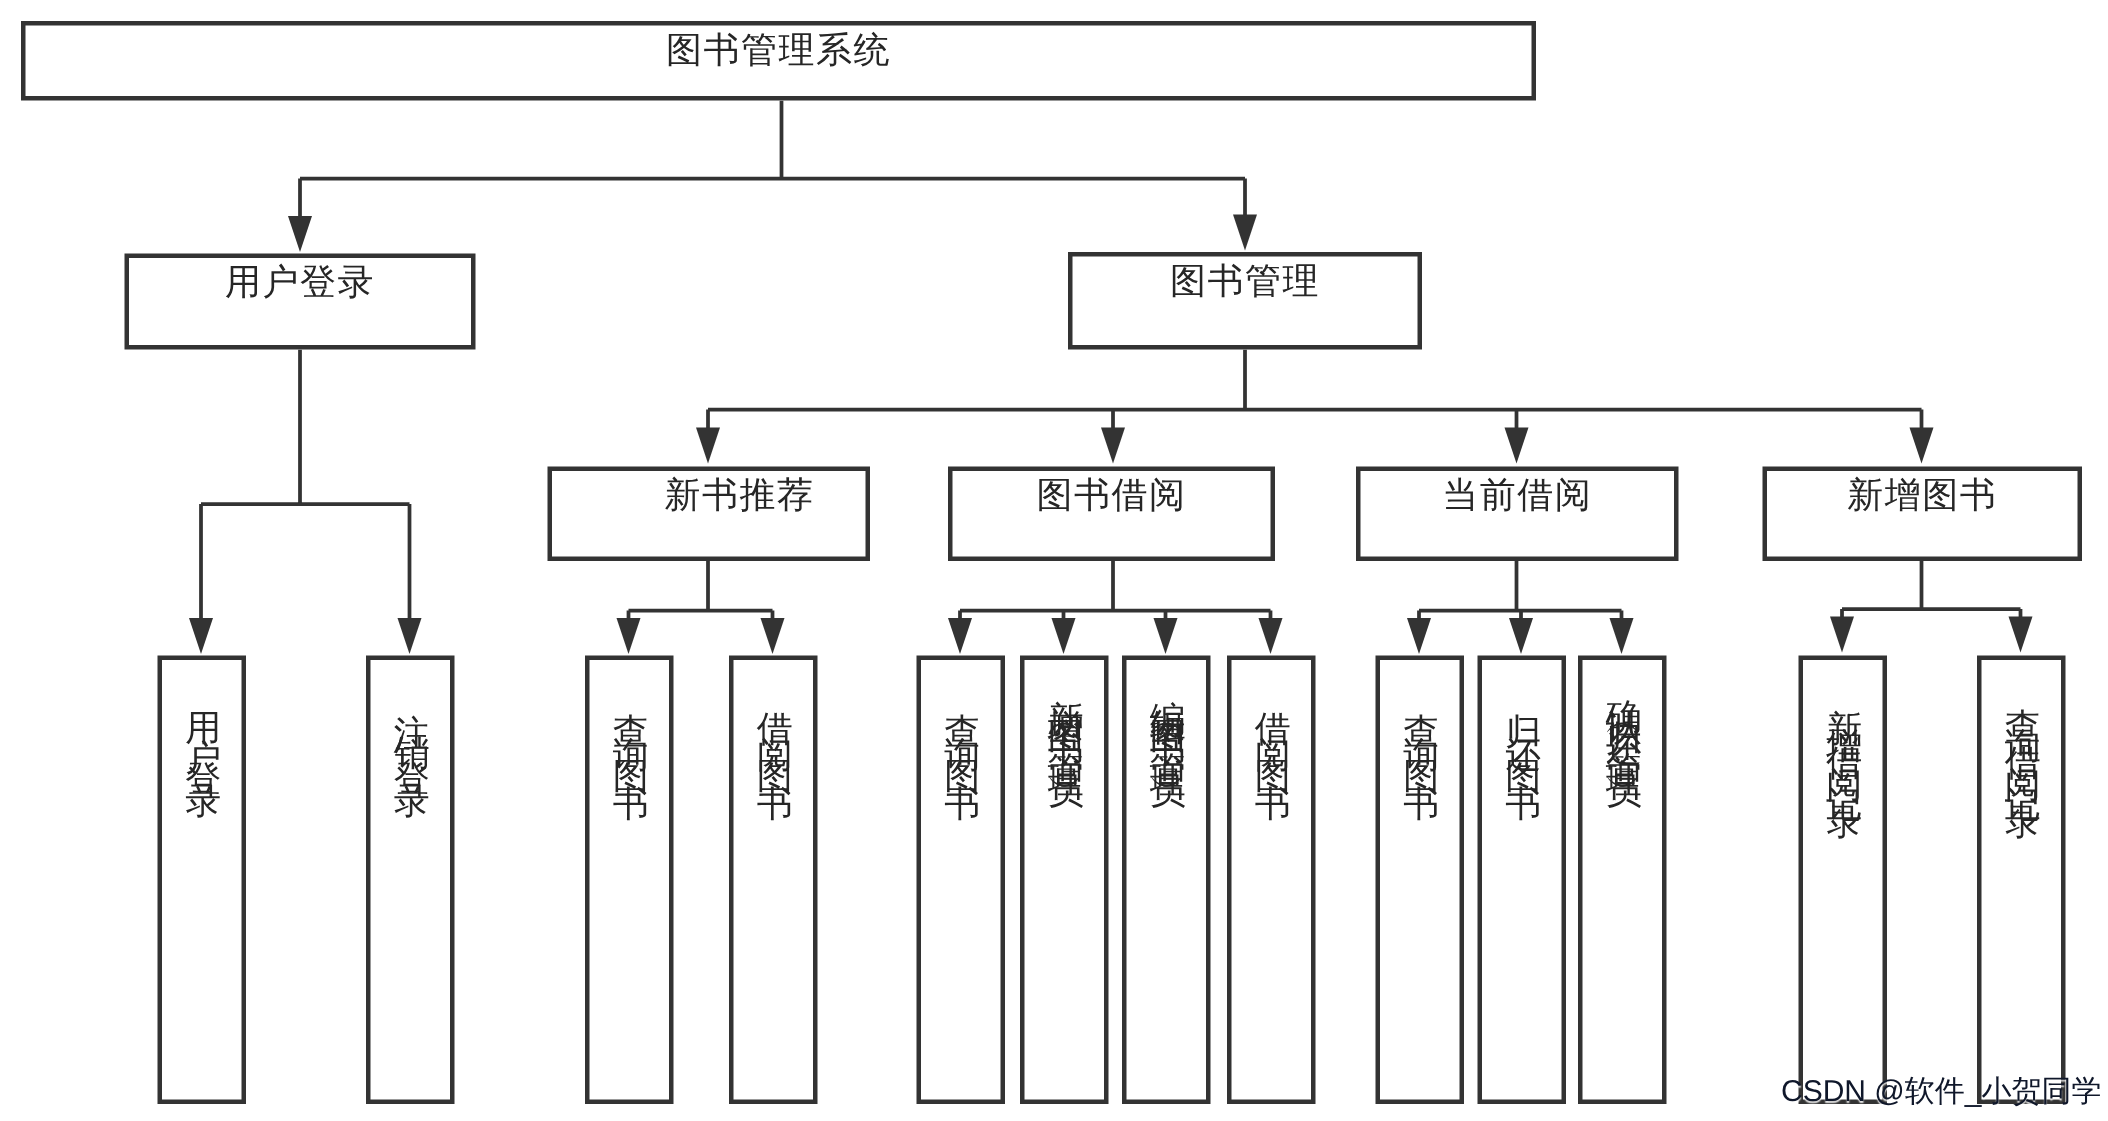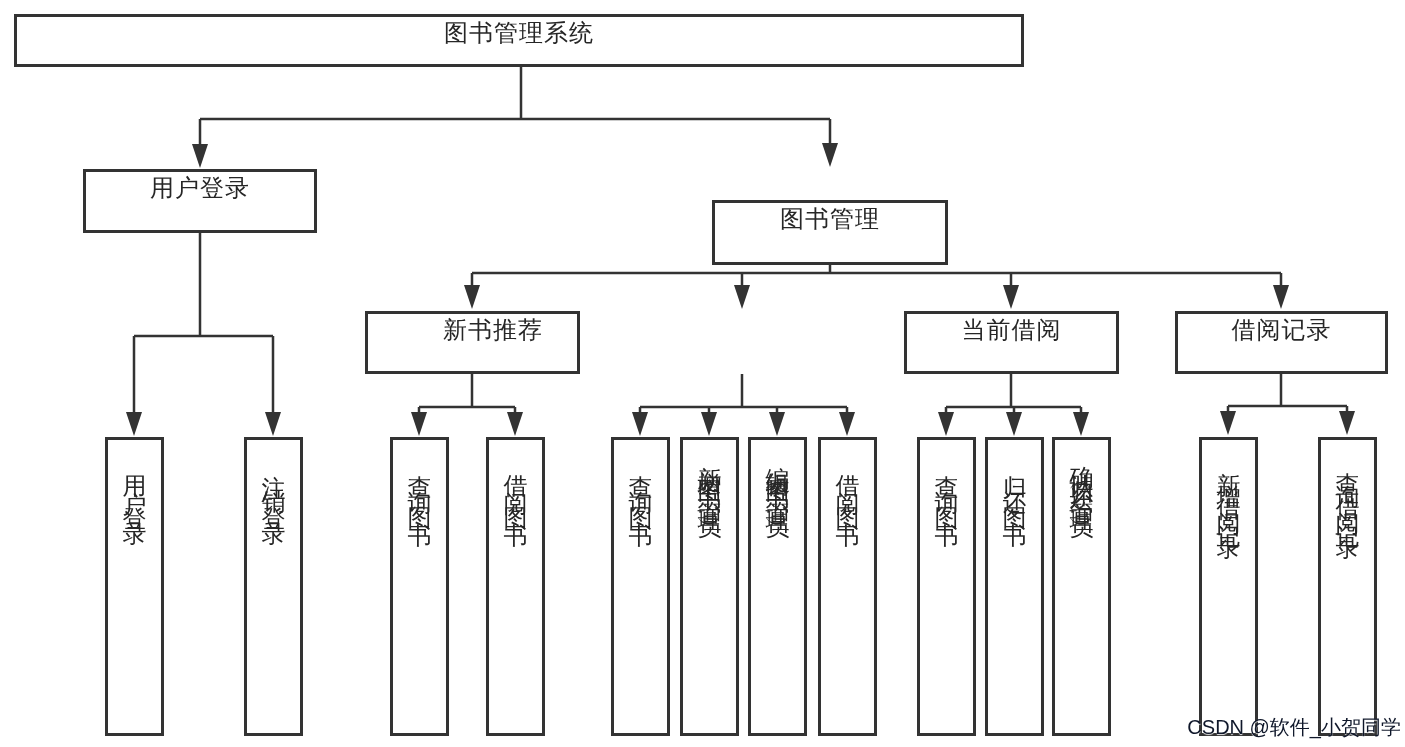--- a/index.html
+++ b/index.html
@@ -34,21 +34,21 @@
     justify-content: center;
     z-index: 2;
   }
   .hlabel {
     font-size: 24px;
     letter-spacing: 1px;
     white-space: nowrap;
   }
   .root-box   { left: 14px;  top: 14px;  width: 1010px; height: 53px; }
   .l1-user    { left: 83px;  top: 169px; width: 234px;  height: 64px; }
-  .l1-book    { left: 712px; top: 168px; width: 236px;  height: 65px; margin-top: 32px; }
+  .l1-book    { left: 712px; top: 168px; width: 236px;  height: 65px; }
   .l2 { top: 311px; height: 63px; }
   .l2-new     { left: 365px;  width: 215px; padding-left: 41px; }
   .l2-borrow  { left: 632px;  width: 218px; }
   .l2-current { left: 904px;  width: 215px; }
   .l2-record  { left: 1175px; width: 213px; }
   .leaf {
     top: 437px;
     height: 299px;
     width: 59px;
   }
@@ -162,25 +162,28 @@
   <div class="node l1-user">
     <span class="hlabel">用户登录</span>
   </div>
   <div class="node l1-book">
     <span class="hlabel">图书管理</span>
   </div>
 
   <div class="node l2 l2-new">
     <span class="hlabel">新书推荐</span>
   </div>
+  <div class="node l2 l2-borrow">
+    <span class="hlabel">图书借阅</span>
+  </div>
   <div class="node l2 l2-current">
     <span class="hlabel">当前借阅</span>
   </div>
   <div class="node l2 l2-record">
-    <span class="hlabel">借阅记录</span>
+    <span class="hlabel">新增图书</span>
   </div>
 
   <div class="node leaf leaf-user-login">
     <span class="vtext sp4">用户登录</span>
   </div>
   <div class="node leaf leaf-user-logout">
     <span class="vtext sp4">注销登录</span>
   </div>
 
   <div class="node leaf leaf-new-query">

